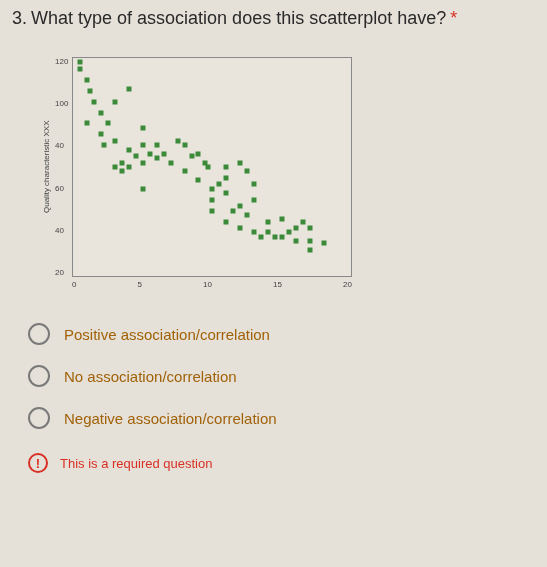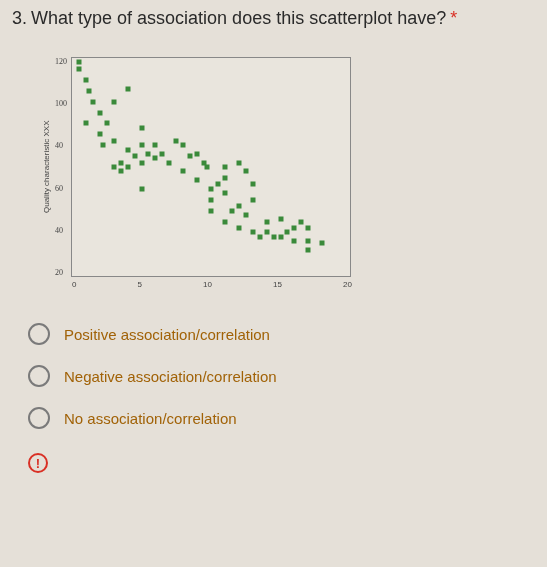--- a/index.html
+++ b/index.html
@@ -43,21 +43,20 @@
       padding-right: 2px;
     }
     .yticks {
       display: flex;
       flex-direction: column;
       justify-content: space-between;
       font-size: 8px;
       color: #444;
       padding: 0 4px;
       height: 220px;
-      font-family: Liberation Serif, serif;
     }
     .plot-box {
       position: relative;
       width: 280px;
       height: 220px;
       border: 1px solid #888;
       background: #e9e5dd;
     }
     .pt {
       position: absolute;
@@ -222,23 +221,24 @@
     </div>
 </div>
 
 <div class="options">
   <div class="option">
     <div class="radio"></div>
     <span class="option-label">Positive association/correlation</span>
   </div>
   <div class="option">
     <div class="radio"></div>
-    <span class="option-label">Negative association/correlation</span>
+    <span class="option-label">No association/correlation</span>
   </div>
   <div class="option">
     <div class="radio"></div>
-    <span class="option-label">No association/correlation</span>
+    <span class="option-label">Negative association/correlation</span>
   </div>
 </div>
 
 <div class="error-row">
   <div class="error-icon">!</div>
+  <span class="error-text">This is a required question</span>
 </div>
 
 </body></html>

